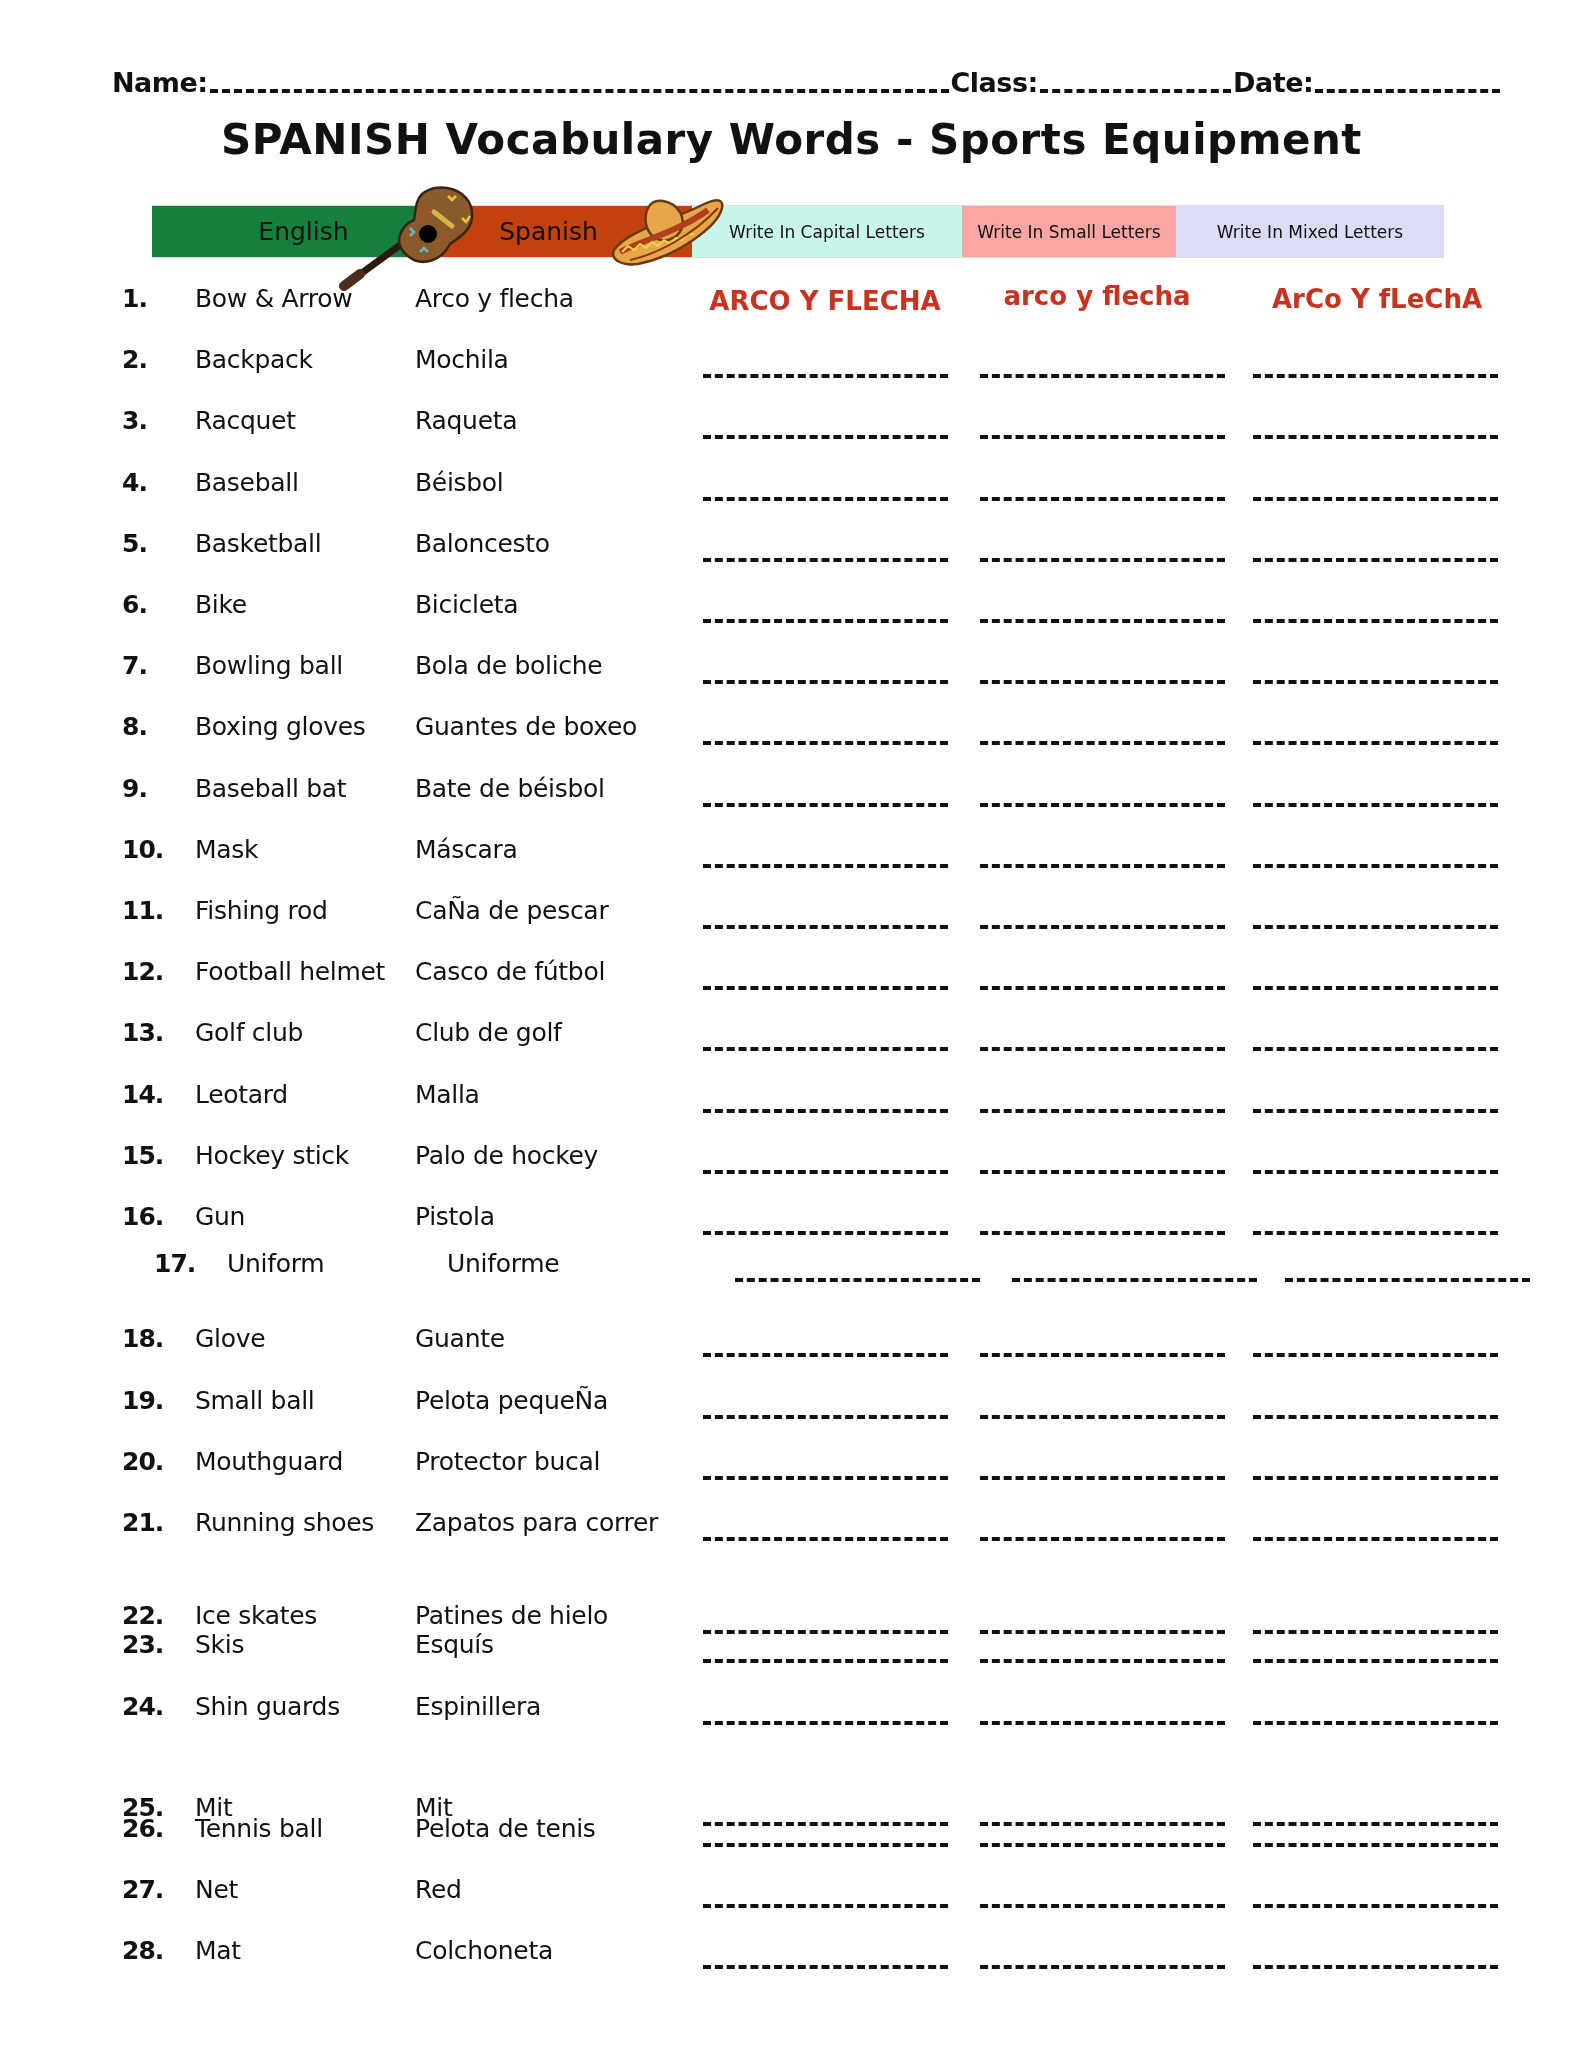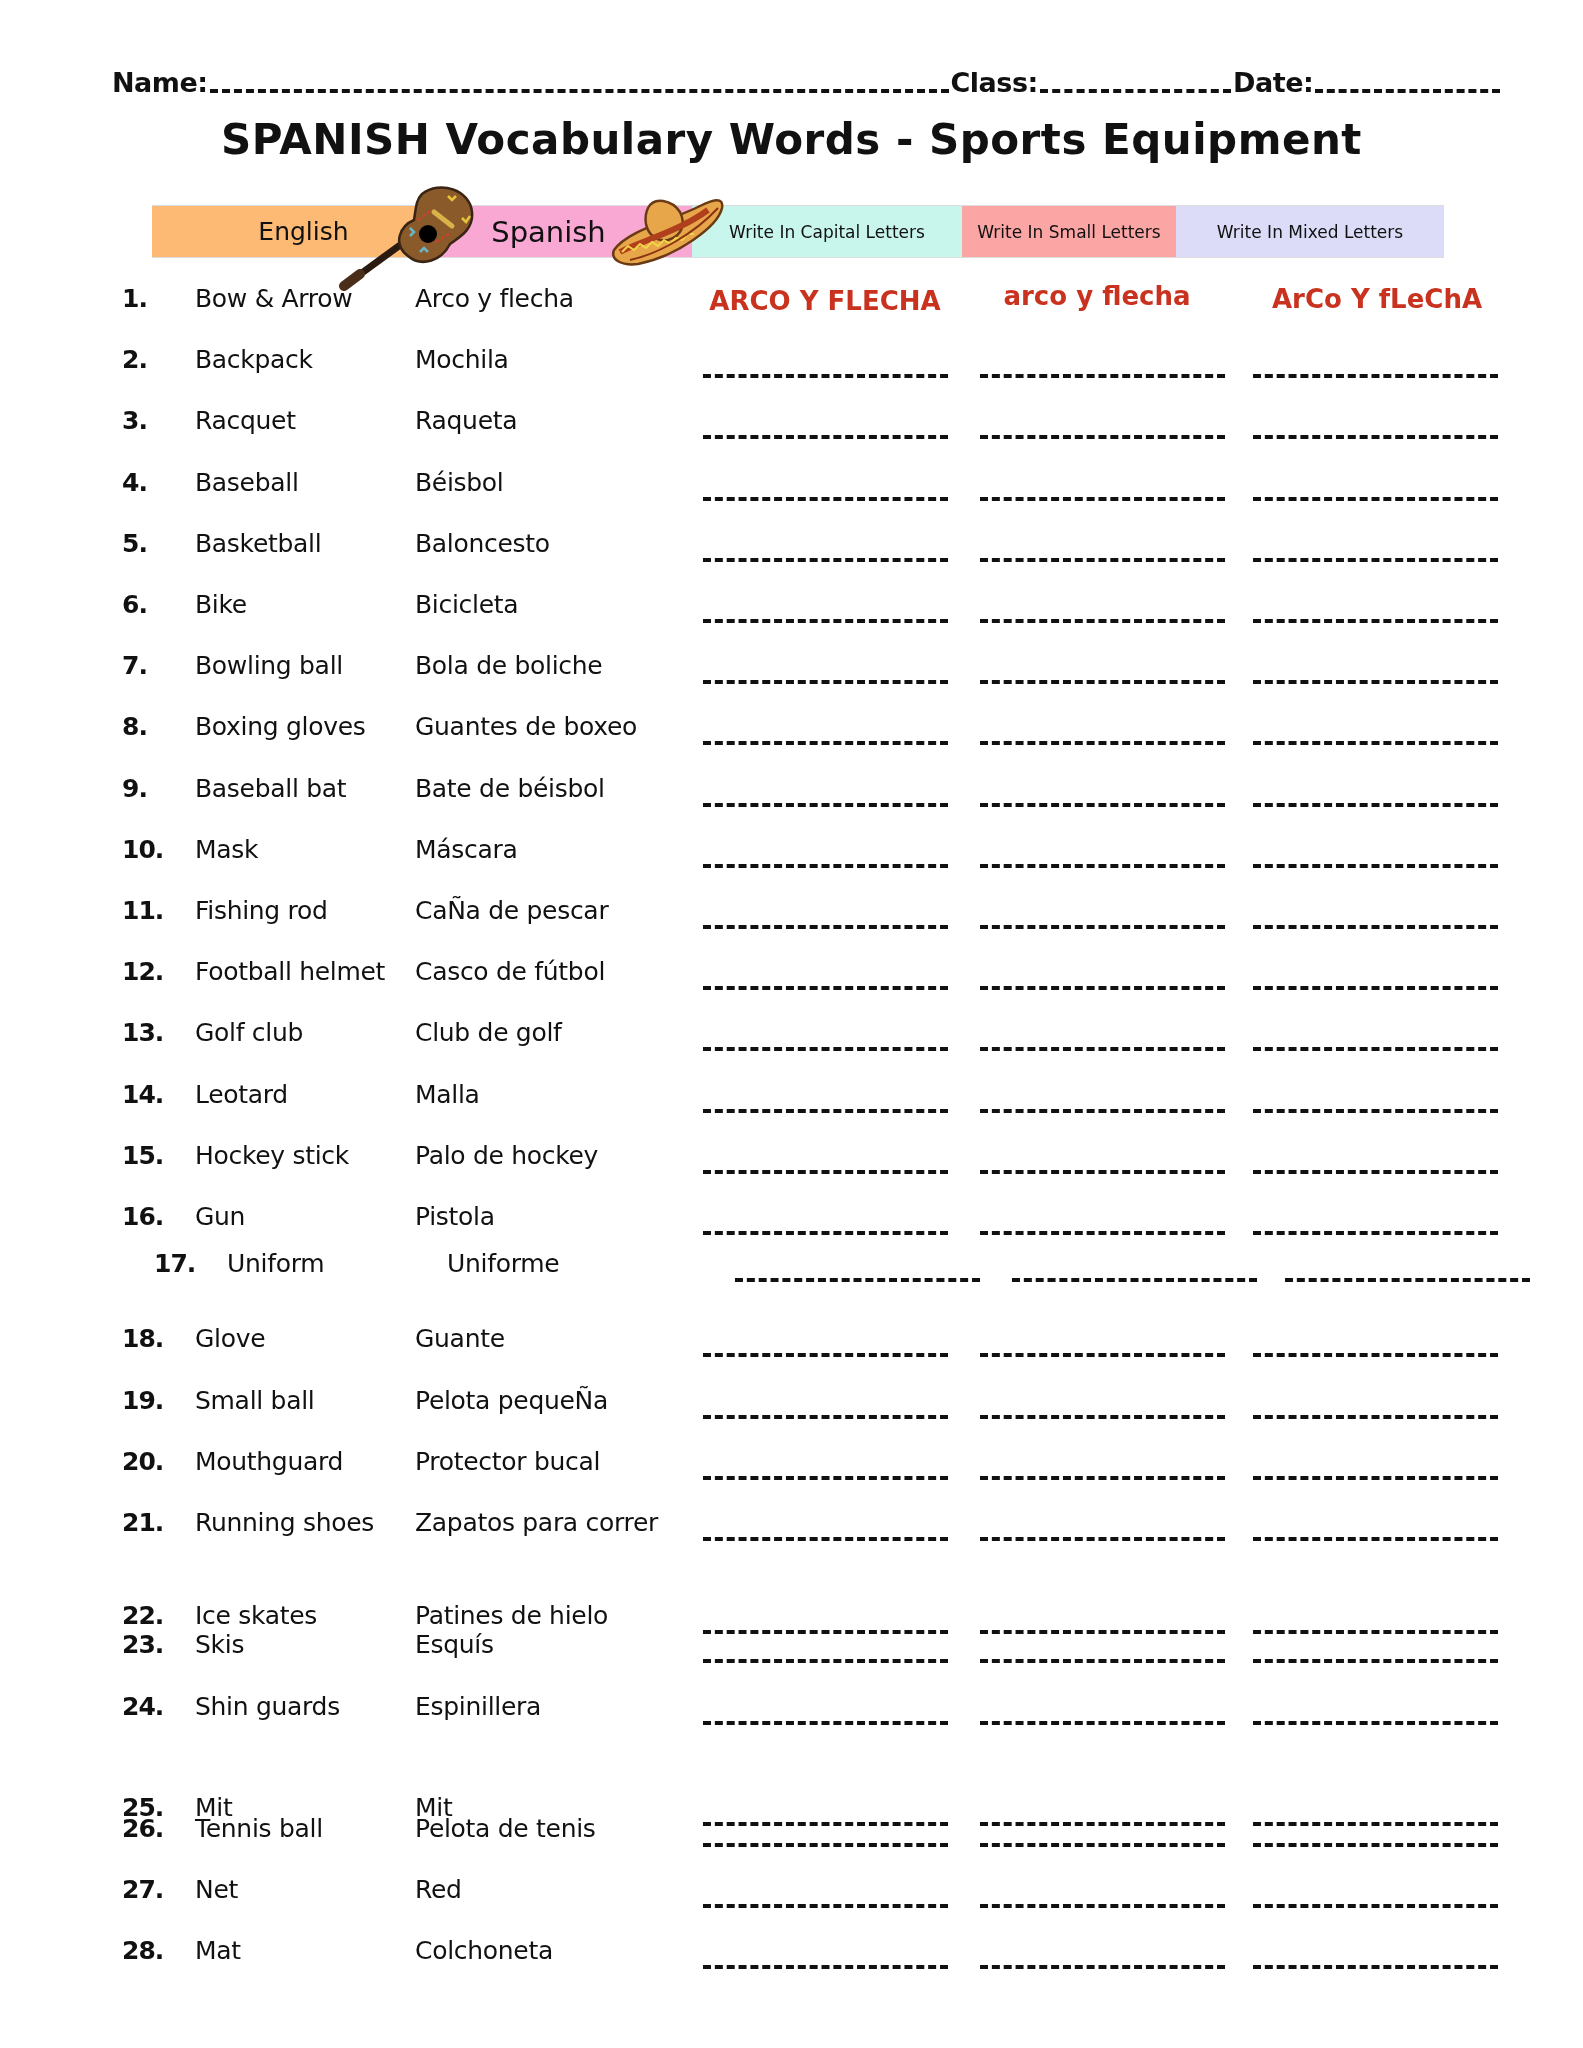--- a/index.html
+++ b/index.html
@@ -62,22 +62,22 @@
   .header-cell {
     height: 53px;
     display: flex;
     align-items: center;
     justify-content: center;
     box-sizing: border-box;
     border-top: 1px solid #dcdcdc;
     border-bottom: 1px solid #dcdcdc;
     white-space: nowrap;
   }
-  .header-cell.english { width: 273px; background: #fdba74; font-size: 25px; padding-left: 30px; }
-  .header-cell.spanish { width: 267px; background: #f9a8d4; font-size: 29px; padding-left: 10px; padding-right: 30px; }
+  .header-cell.english { width: 273px; background: #15803d; font-size: 25px; padding-left: 30px; }
+  .header-cell.spanish { width: 267px; background: #c2410c; font-size: 25px; padding-left: 10px; padding-right: 30px; }
   .header-cell.capital { width: 270px; background: #c8f6ec; font-size: 17px; }
   .header-cell.small { width: 214px; background: #fca5a5; font-size: 17px; }
   .header-cell.mixed { width: 268px; background: #dcdcf8; font-size: 17px; }
 
   .guitar {
     position: absolute;
     left: 330px;
     top: 182px;
     width: 150px;
     height: 112px;

